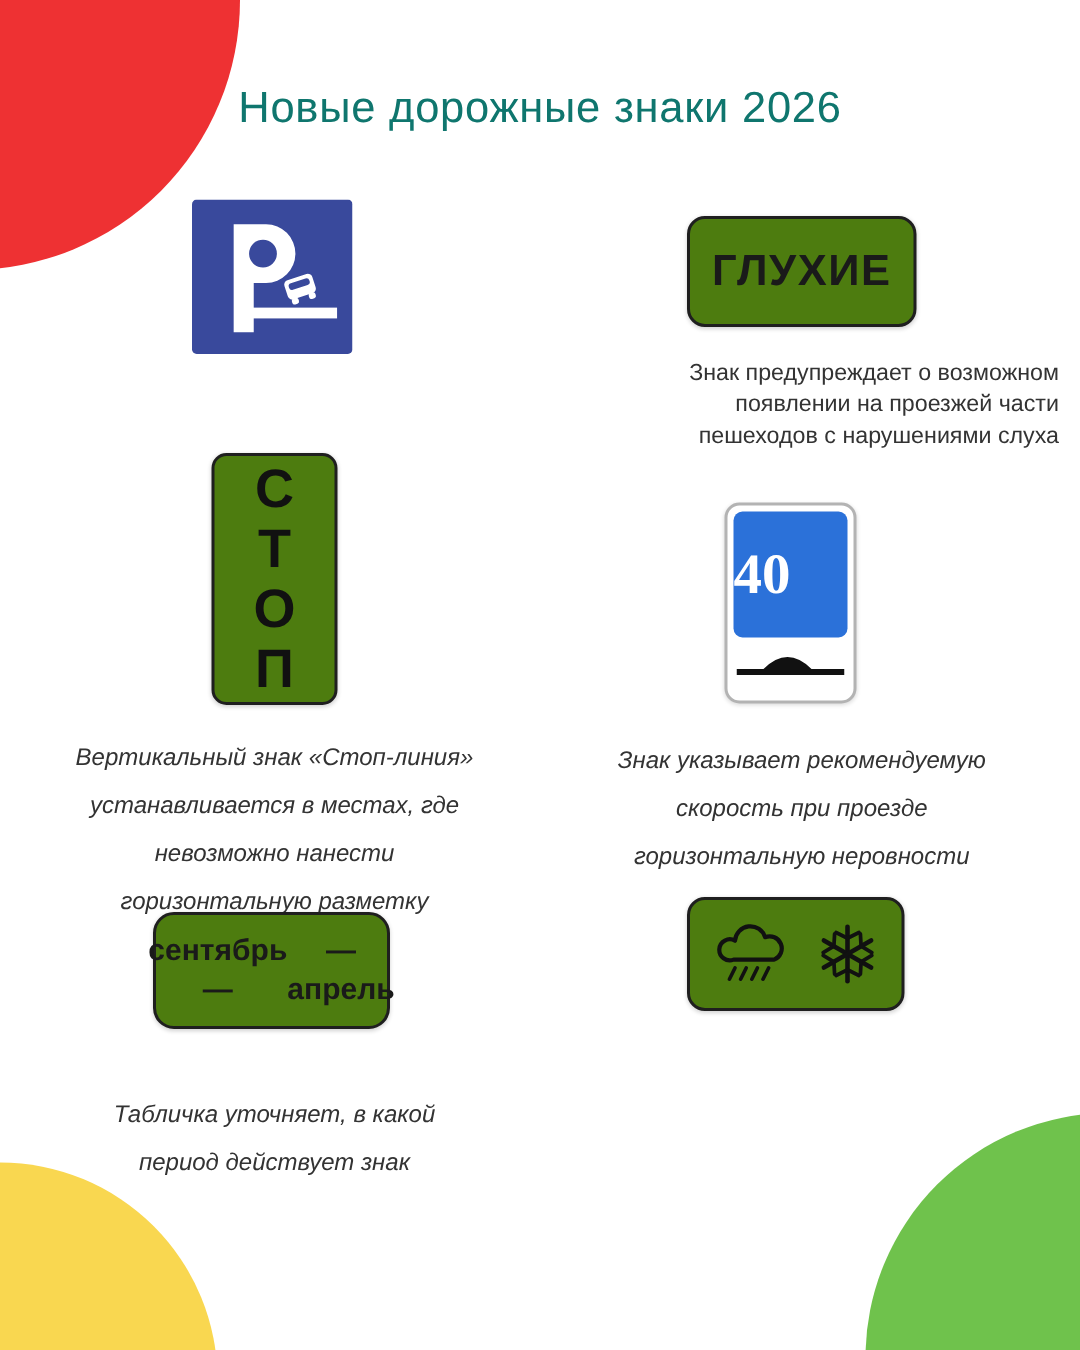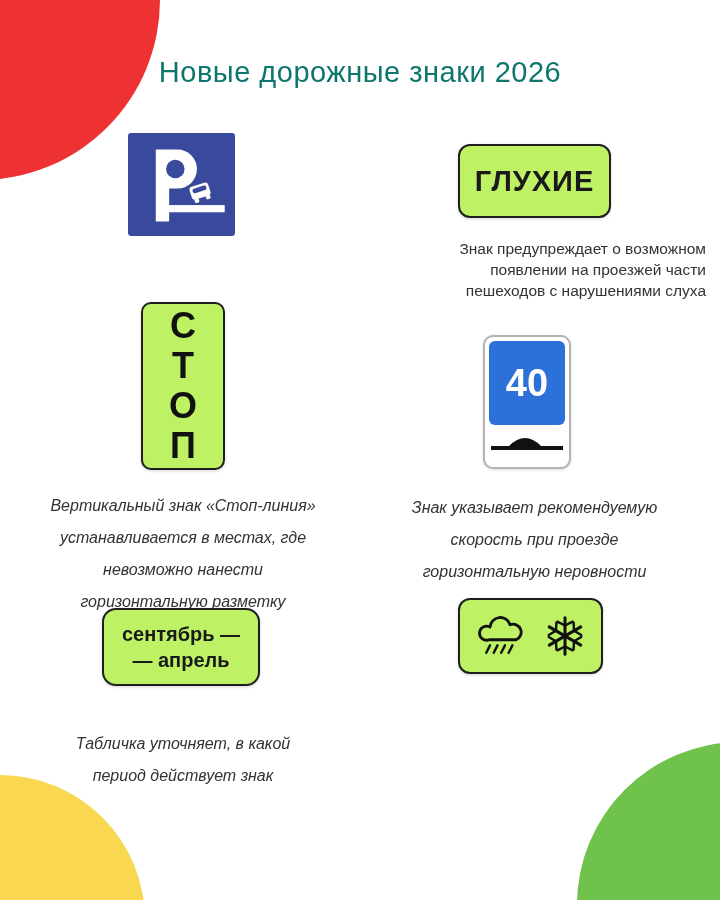--- a/index.html
+++ b/index.html
@@ -12,43 +12,43 @@
   .circle-green{left:577px;top:742px;width:326px;height:326px;background:#6FC24C;}
   
   .title{position:absolute;left:0;top:56px;width:720px;text-align:center;z-index:1;
          font-size:29px;font-weight:500;letter-spacing:.5px;color:#0f766e;}
   
   .desc{position:absolute;z-index:1;text-align:center;color:#333333;white-space:pre-line;}
   .desc-sm{font-size:15.5px;line-height:21px;}
   .desc-md{font-size:16px;line-height:32px;font-style:italic;}
   .desc-xs{font-size:15px;line-height:21px;}
   
-  .plate{position:absolute;z-index:1;background:#bef264;border:2.5px solid #1f1f1f;
+  .plate{position:absolute;z-index:1;background:#4d7c0f;border:2.5px solid #1f1f1f;
          box-sizing:border-box;box-shadow:0 1px 3px rgba(0,0,0,.18);
          display:flex;align-items:center;justify-content:center;}
   
   .sign-parking{position:absolute;left:128px;top:133px;width:107px;height:103px;z-index:1;}
   
   .sign-deaf{left:458px;top:144px;width:153px;height:74px;border-radius:12px;}
   .sign-deaf span{font-size:29px;font-weight:bold;letter-spacing:1px;color:#1a1a1a;}
   
   .sign-stop{left:141px;top:302px;width:84px;height:168px;border-radius:10px;
              flex-direction:column;justify-content:flex-start;padding-top:2px;}
   .sign-stop span{font-size:36px;line-height:40px;font-weight:bold;color:#111;display:block;}
   
   .sign-speed{position:absolute;left:483px;top:335px;width:88px;height:134px;z-index:1;
               background:#fff;border:2px solid #b3b3b3;border-radius:10px;box-sizing:border-box;
               box-shadow:0 1px 3px rgba(0,0,0,.15);}
   .speed-blue{margin:4px 4px 0 4px;height:84px;background:#2B71D9;border-radius:6px;
-              display:flex;align-items:center;justify-content:center;}
+              display:flex;align-items:center;font-family:Liberation Serif, serif;}
   .speed-blue span{color:#fff;font-size:38px;font-weight:bold;}
   .speed-bump{display:block;margin:11px auto 0 auto;}
   
   .sign-period{left:102px;top:608px;width:158px;height:78px;border-radius:14px;
-               flex-direction:column;}
+               flex-direction:row;}
   .sign-period span{font-size:20px;line-height:26px;font-weight:600;color:#1a1a1a;display:block;text-align:center;}
   
   .sign-weather{left:458px;top:598px;width:145px;height:76px;border-radius:12px;gap:12px;}
   
   .d-parking{left:10px;top:236px;width:334px;}
   .d-deaf{left:406px;top:238px;width:300px;text-align:right;}
   .d-stop{left:23px;top:490px;width:320px;}
   .d-speed{left:392px;top:492px;width:285px;}
   .d-period{left:45px;top:728px;width:276px;}
   .d-weather{left:397px;top:691px;width:286px;}

